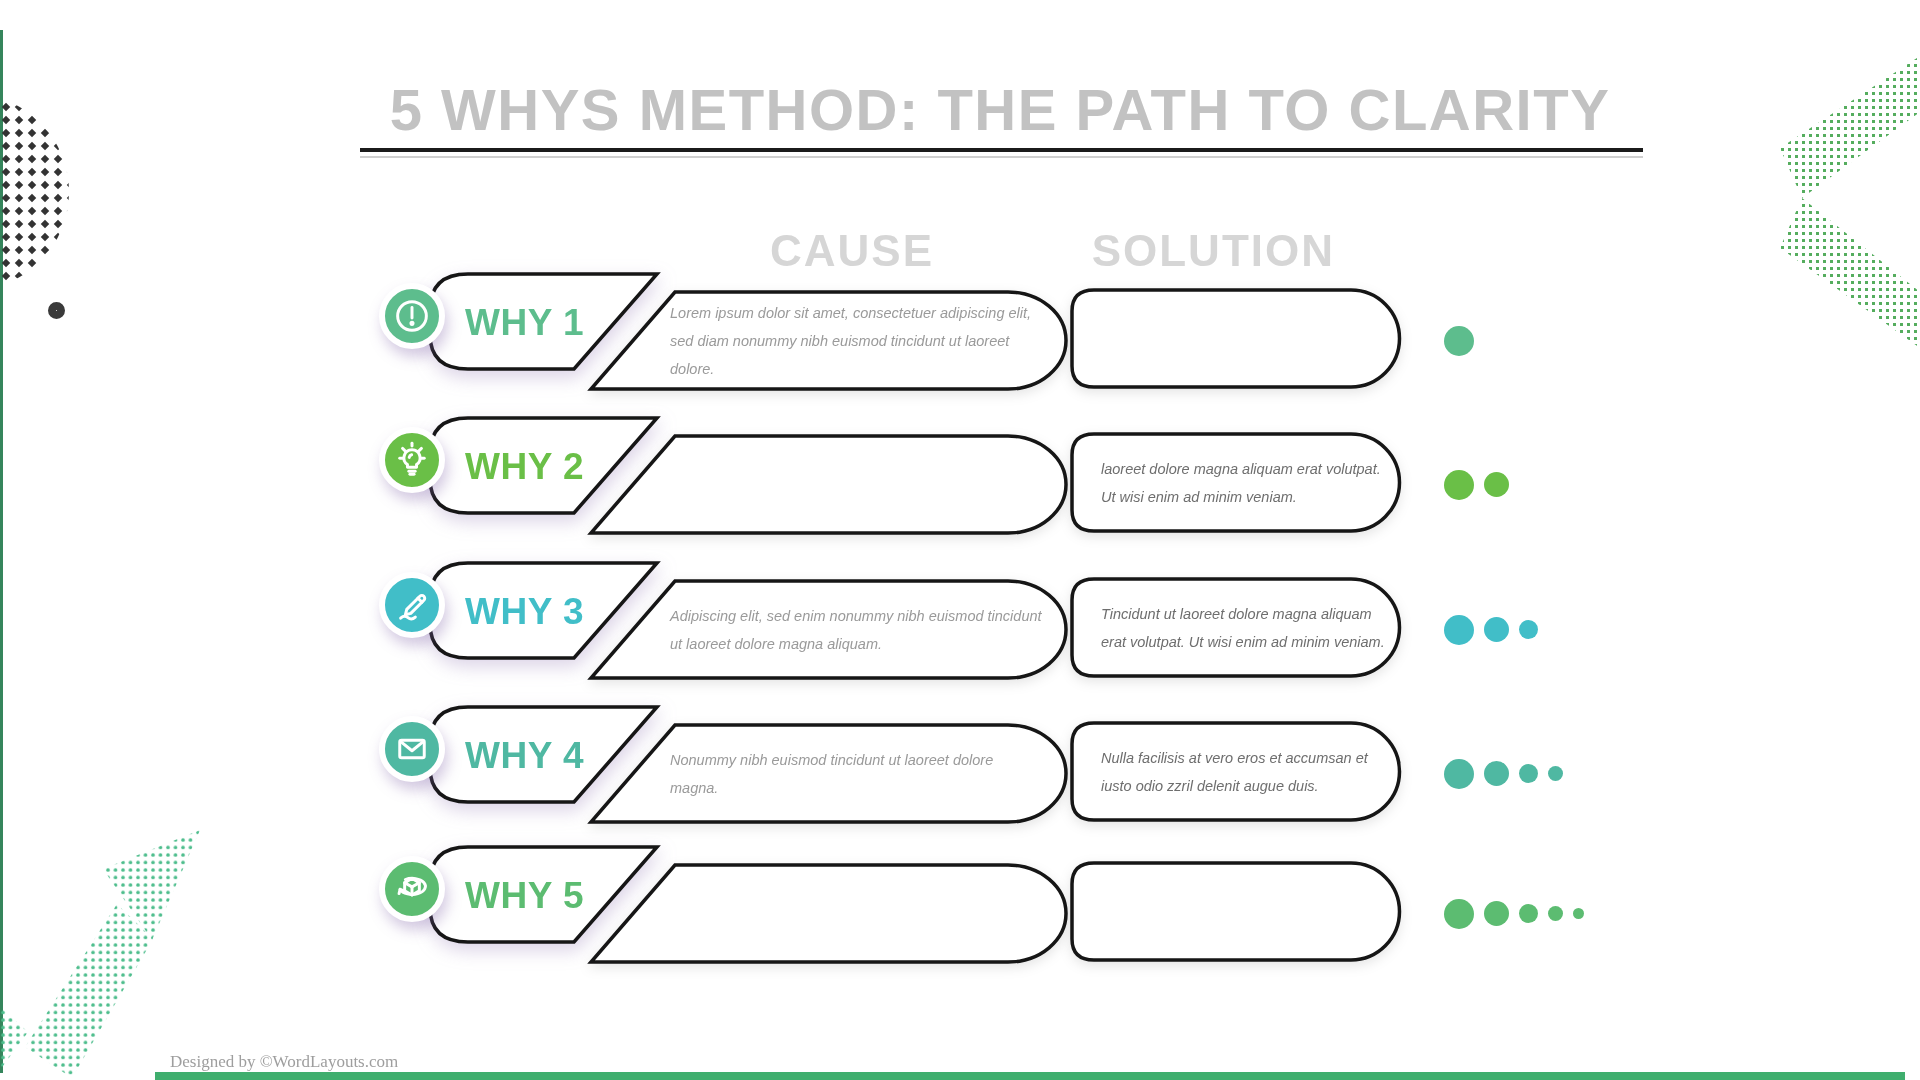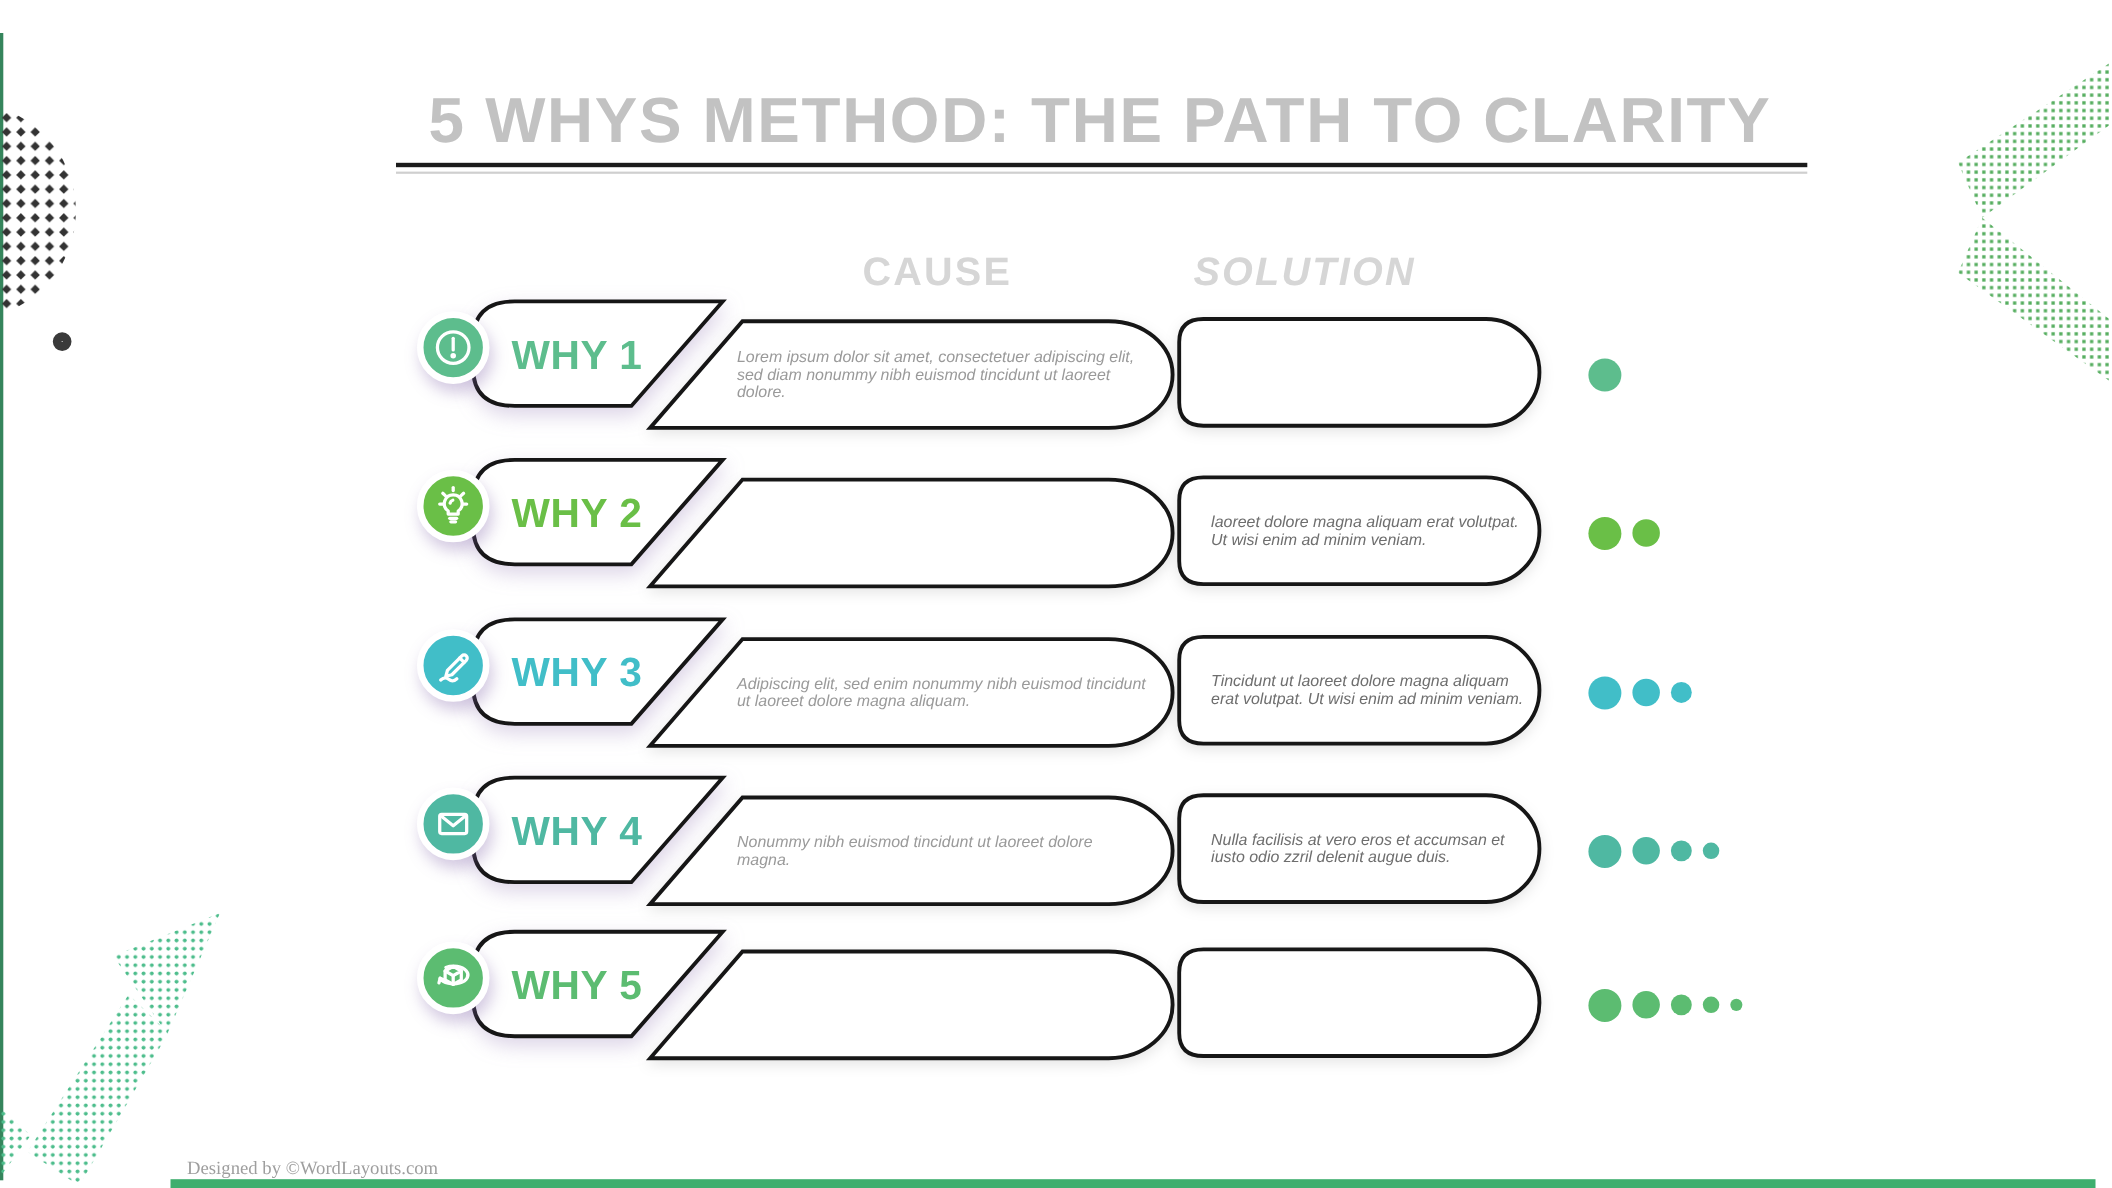--- a/index.html
+++ b/index.html
@@ -4,42 +4,42 @@
 <style>
   * { margin:0; padding:0; box-sizing:border-box; }
   html,body { width:1920px; height:1080px; background:#ffffff; font-family:"Liberation Sans", sans-serif; overflow:hidden; }
   #stage { position:relative; width:1772px; height:1080px; background:#fff; }
 
   
   .title { position:absolute; left:320px; top:76px; width:1360px; text-align:center;
            font-size:58px; font-weight:800; letter-spacing:1.5px; color:#c2c2c2; white-space:nowrap; }
   .title-rule  { position:absolute; left:360px; top:148px; width:1283px; border-top:4px solid #1b1b1b; }
   .title-rule2 { position:absolute; left:360px; top:156px; width:1283px; border-top:2px solid #cfcfcf; }
-  .col-head { position:absolute; top:226px; font-size:36px; font-weight:800; letter-spacing:2px; color:#d6d6d6; }
+  .col-head { position:absolute; top:226px; font-size:44px; font-weight:800; letter-spacing:2px; color:#d6d6d6; }
   .col-head.cause { left:752px; width:200px; text-align:center; }
-  .col-head.solution { left:1085px; width:250px; text-align:left;font-style:italic; }
+  .col-head.solution { left:1085px; width:250px; text-align:right; }
 
   
   .row { position:absolute; left:370px; width:1540px; height:140px; }
   .row svg.shapes { position:absolute; left:0; top:0; overflow:visible; }
   .shape-outline { fill:#ffffff; stroke:#161616; stroke-width:3.5; }
   .shape-capsule { filter:drop-shadow(2px 7px 9px rgba(130,100,170,0.28)); }
   .shape-box { filter:drop-shadow(0 4px 6px rgba(0,0,0,0.10)); }
   .crescent { fill:none; stroke:var(--accent); stroke-width:11; }
 
   .icon-badge { position:absolute; left:9px; top:18px; width:66px; height:66px; border-radius:50%;
                 background:var(--accent); border:6px solid #ffffff; display:flex; align-items:center; justify-content:center;
                 box-shadow:3px 8px 14px rgba(130,100,170,0.35); }
   .icon-badge svg { width:42px; height:42px; stroke:#ffffff; fill:none; stroke-width:1.7; stroke-linecap:round; stroke-linejoin:round; }
 
   .why-label { position:absolute; left:95px; top:37px; width:190px; font-size:37px; font-weight:800;
                letter-spacing:0.5px; color:var(--accent); }
 
   .cause-text, .solution-text { position:absolute; display:flex; flex-direction:column; justify-content:center;
-               font-style:italic; font-size:14.5px; line-height:16px; }
+               font-style:italic; font-size:14.5px; line-height:28px; }
   .cause-text { left:300px; top:27px; width:372px; height:97px; color:#9a9a9a; }
   .solution-text { left:731px; top:25px; width:296px; height:97px; color:#6e6e6e; }
 
   .dots { position:absolute; left:1074px; top:27px; height:97px; display:flex; align-items:center; gap:10px; }
   .dot { border-radius:50%; background:var(--accent); flex:none; }
 
   
   .left-line { position:absolute; left:0; top:30px; width:3px; height:1043px; background:#35855c; }
   .bottom-bar { position:absolute; left:155px; top:1072px; width:1750px; height:8px; background:#3fae6e; }
   .ring { position:absolute; left:48px; top:302px; width:17px; height:17px; border:8px solid #3a3a3a; border-radius:50%; }

